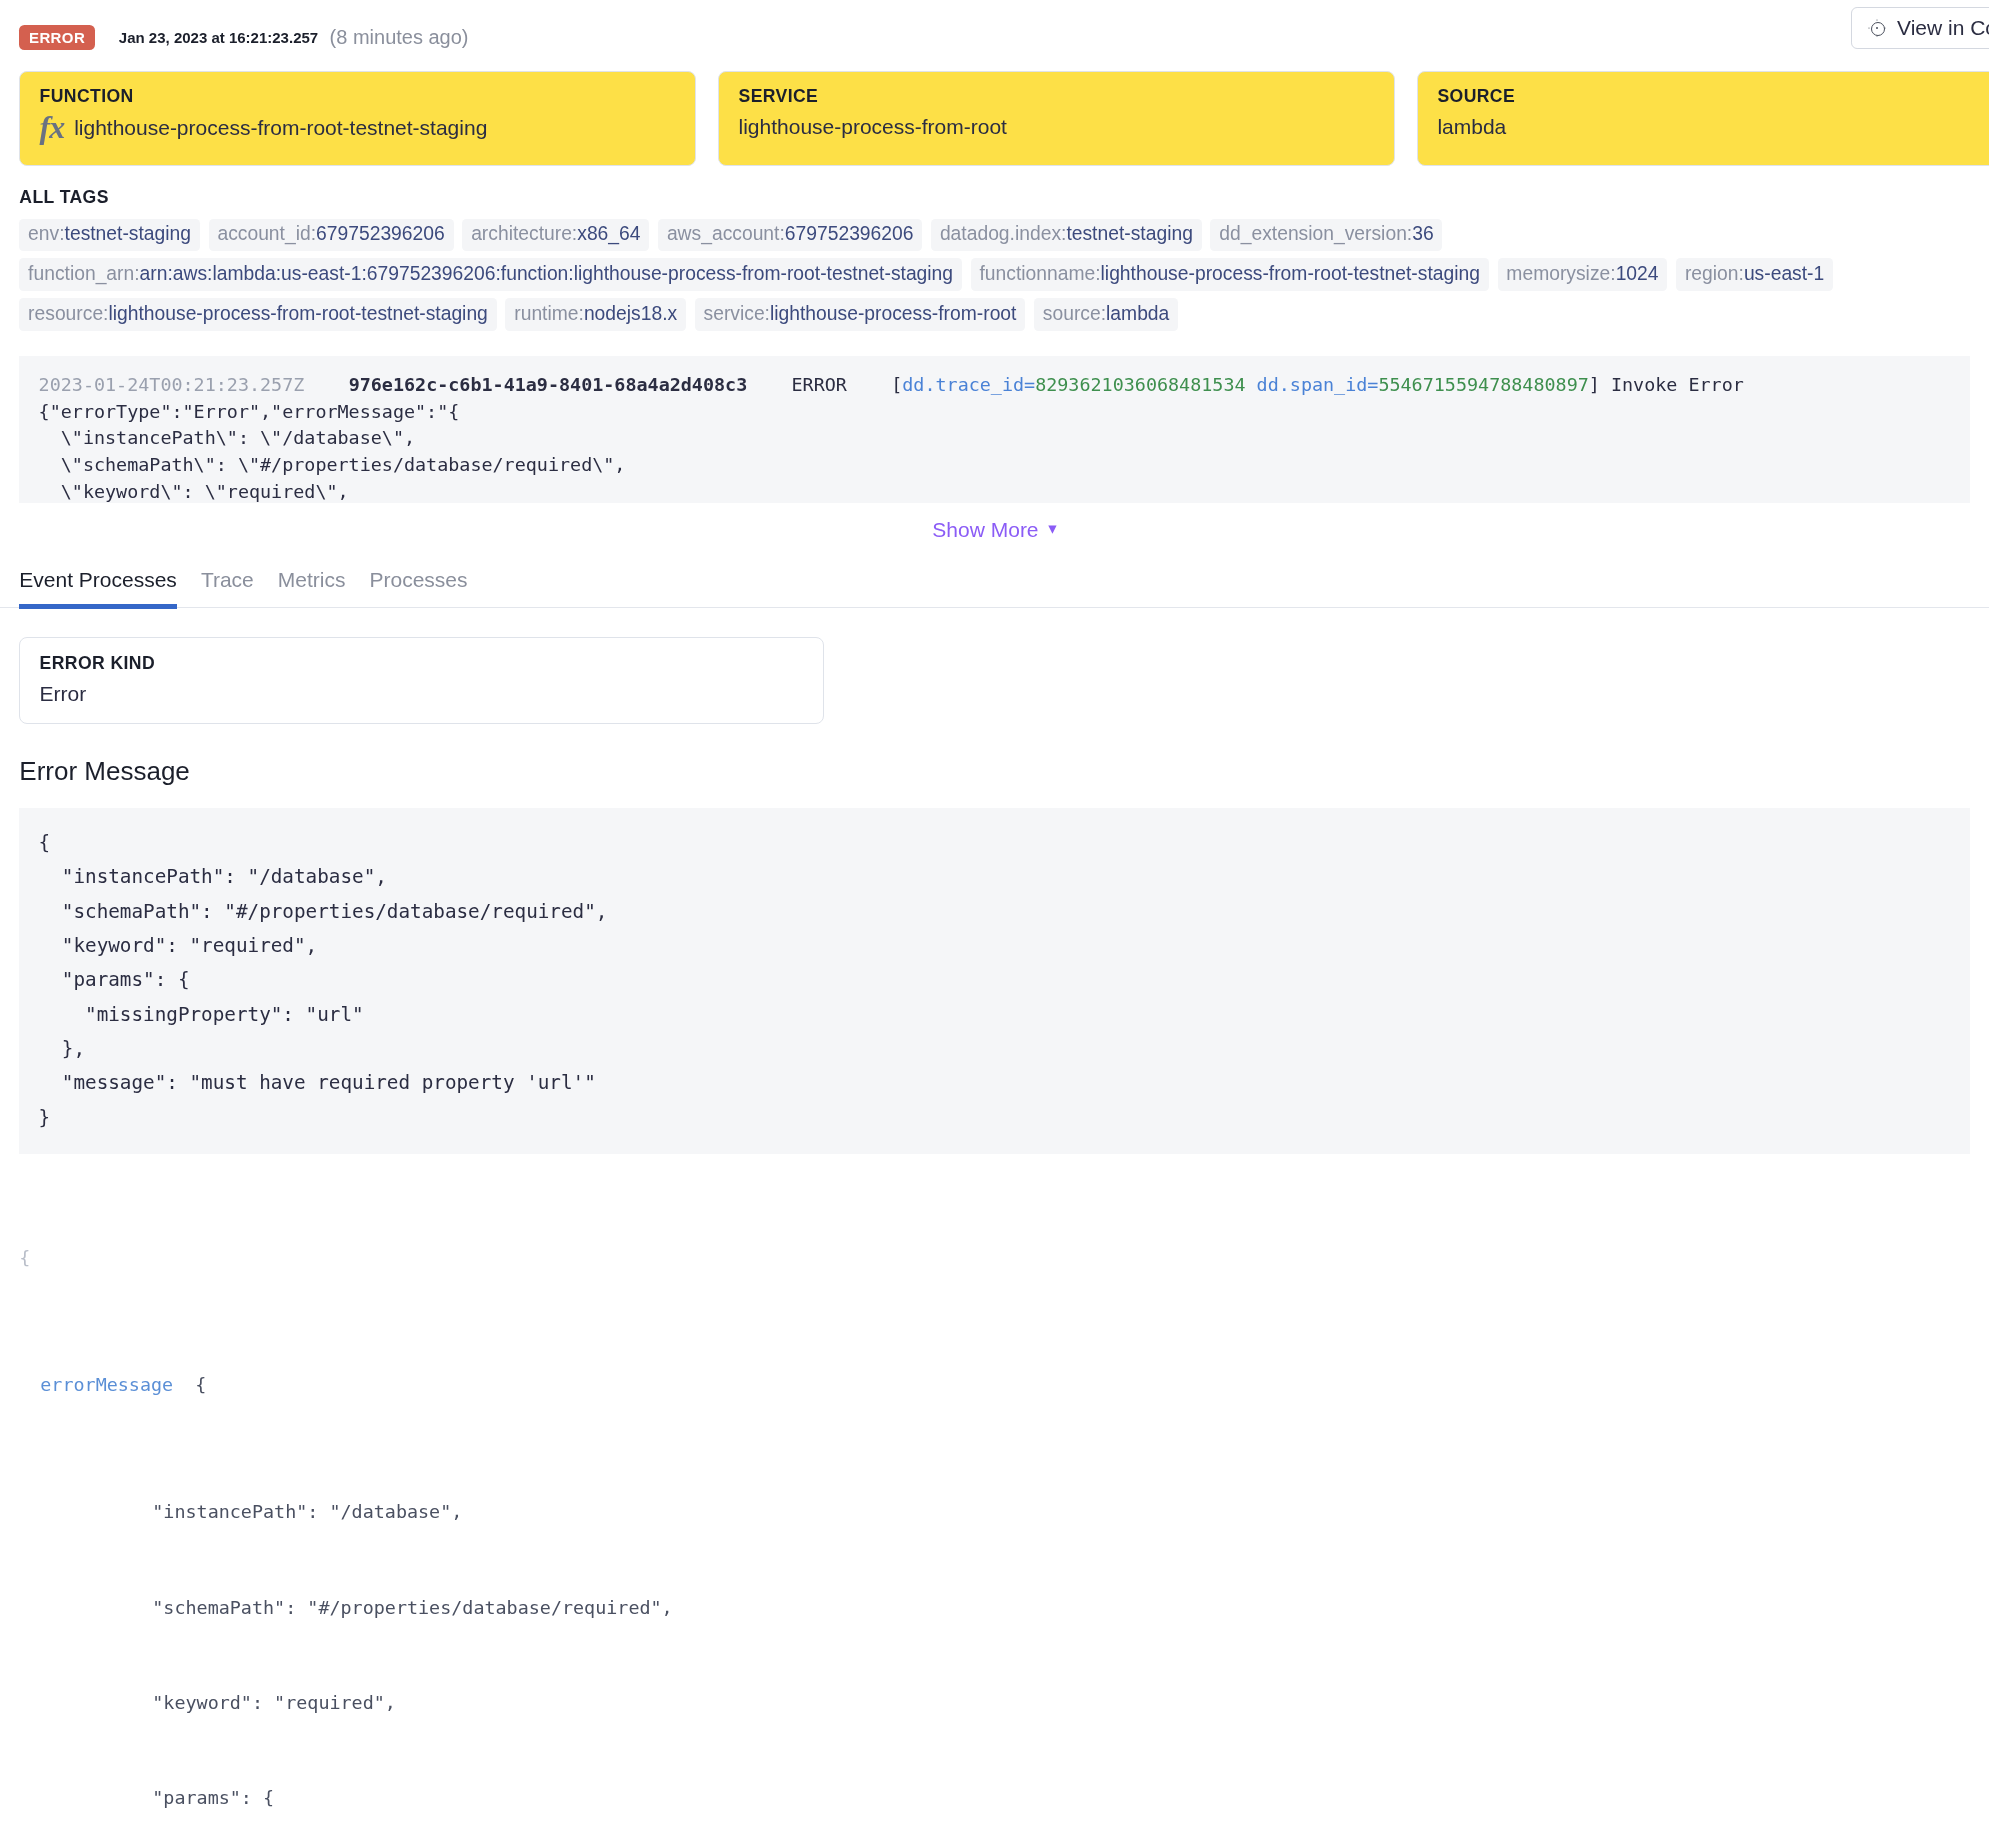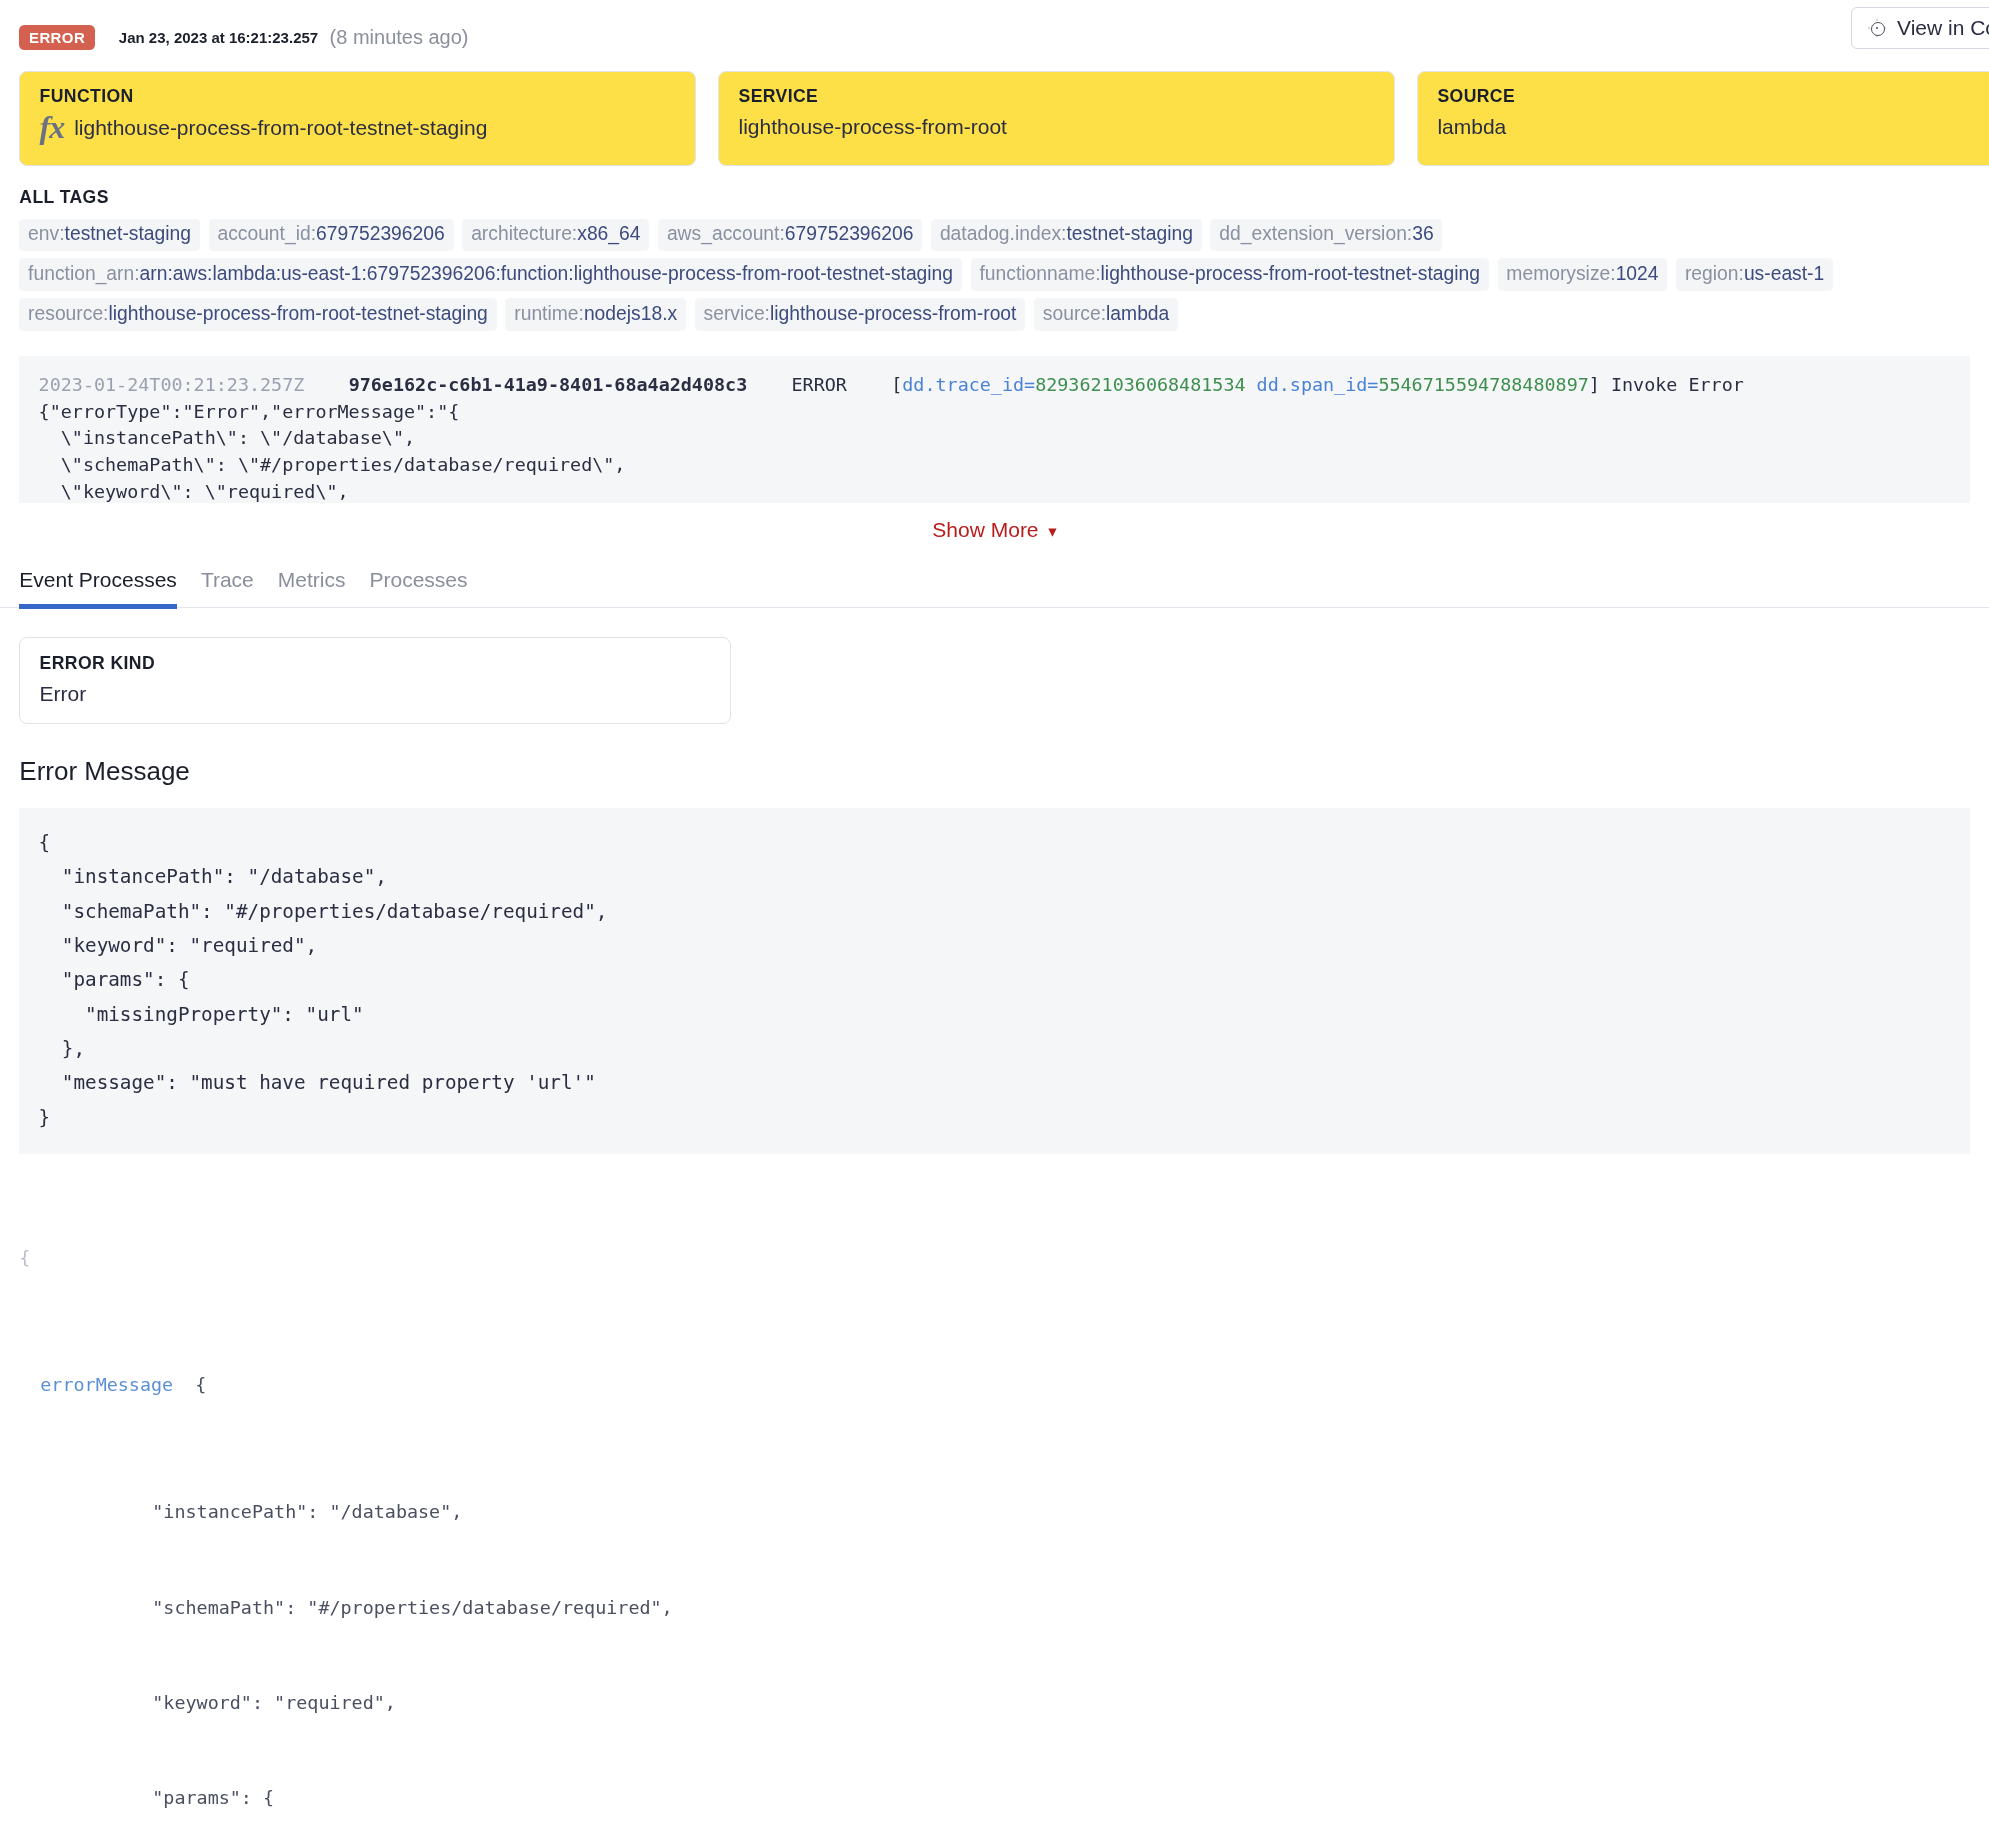--- a/index.html
+++ b/index.html
@@ -156,21 +156,21 @@
   .log-lvl { color: #2b2d42; }
   .log-key { color: #4a82d6; }
   .log-val { color: #3e8f4e; }
   .log-brk { color: #2b2d42; }
 
   .show-more-row {
     display: flex; justify-content: center; align-items: center;
     padding: 15px 0 0 0;
   }
   .show-more {
-    color: #b91c1c; font-size: 21px; display: flex; align-items: flex-end; gap: 9.7px;
+    color: #8b5cf6; font-size: 21px; display: flex; align-items: flex-start; gap: 9.7px;
   }
   .chev { font-size: 16.7px; }
 
   
   .tabs {
     display: flex; gap: 0;
     padding: 26px 0 0 19.3px;
     border-bottom: 0.9px solid #e3e6ec;
     margin: 0 0 0 0;
   }
@@ -183,21 +183,21 @@
   .tab:first-child { padding-left: 0; }
   .tab.active { color: #1b1f2b; }
   .tab.active::after {
     content: ""; position: absolute; left: 0; right: 24px; bottom: -1.8px;
     height: 4.4px; background: #3567c8;
   }
 
   
   .errkind-card {
     margin: 29px 19.3px 0 19.3px;
-    width: 712px;
+    width: 805px;
     border: 0.9px solid #dfe3ea;
     border-radius: 8px;
     padding: 15px 19.3px 17.6px 19.3px;
   }
   .errkind-label {
     font-size: 17.6px; font-weight: bold; letter-spacing: 0.4px;
     color: #1b1f2b; margin-bottom: 8px;
   }
   .errkind-value { font-size: 21px; color: #2b2d42; }
 

